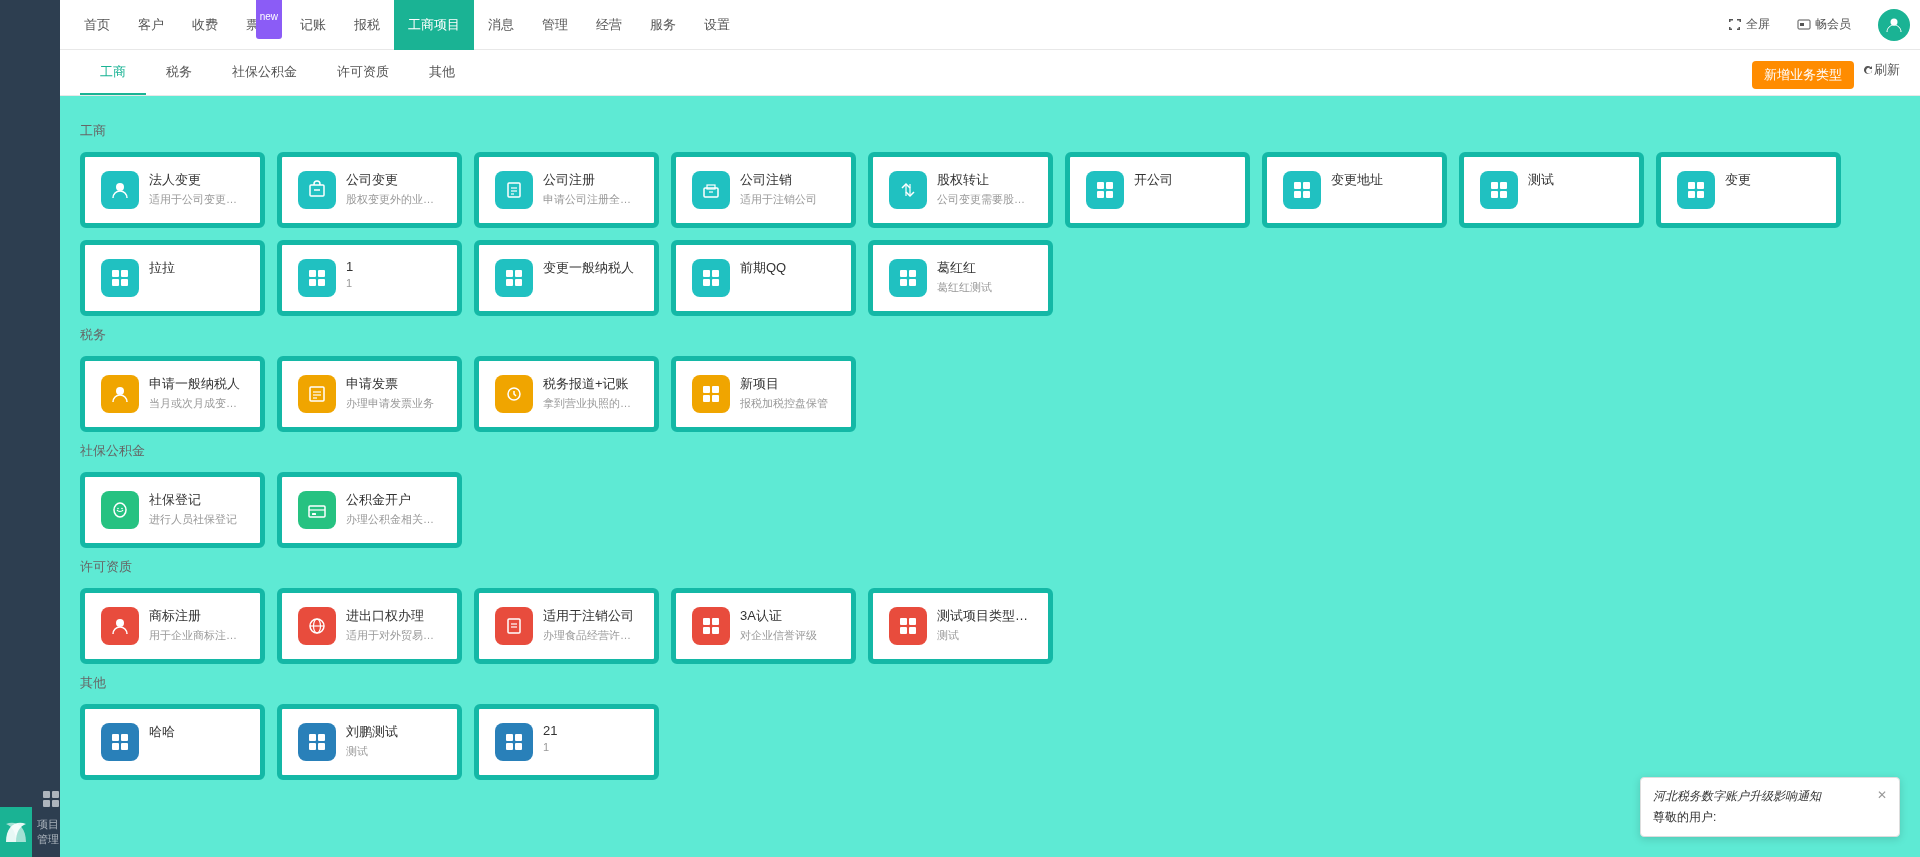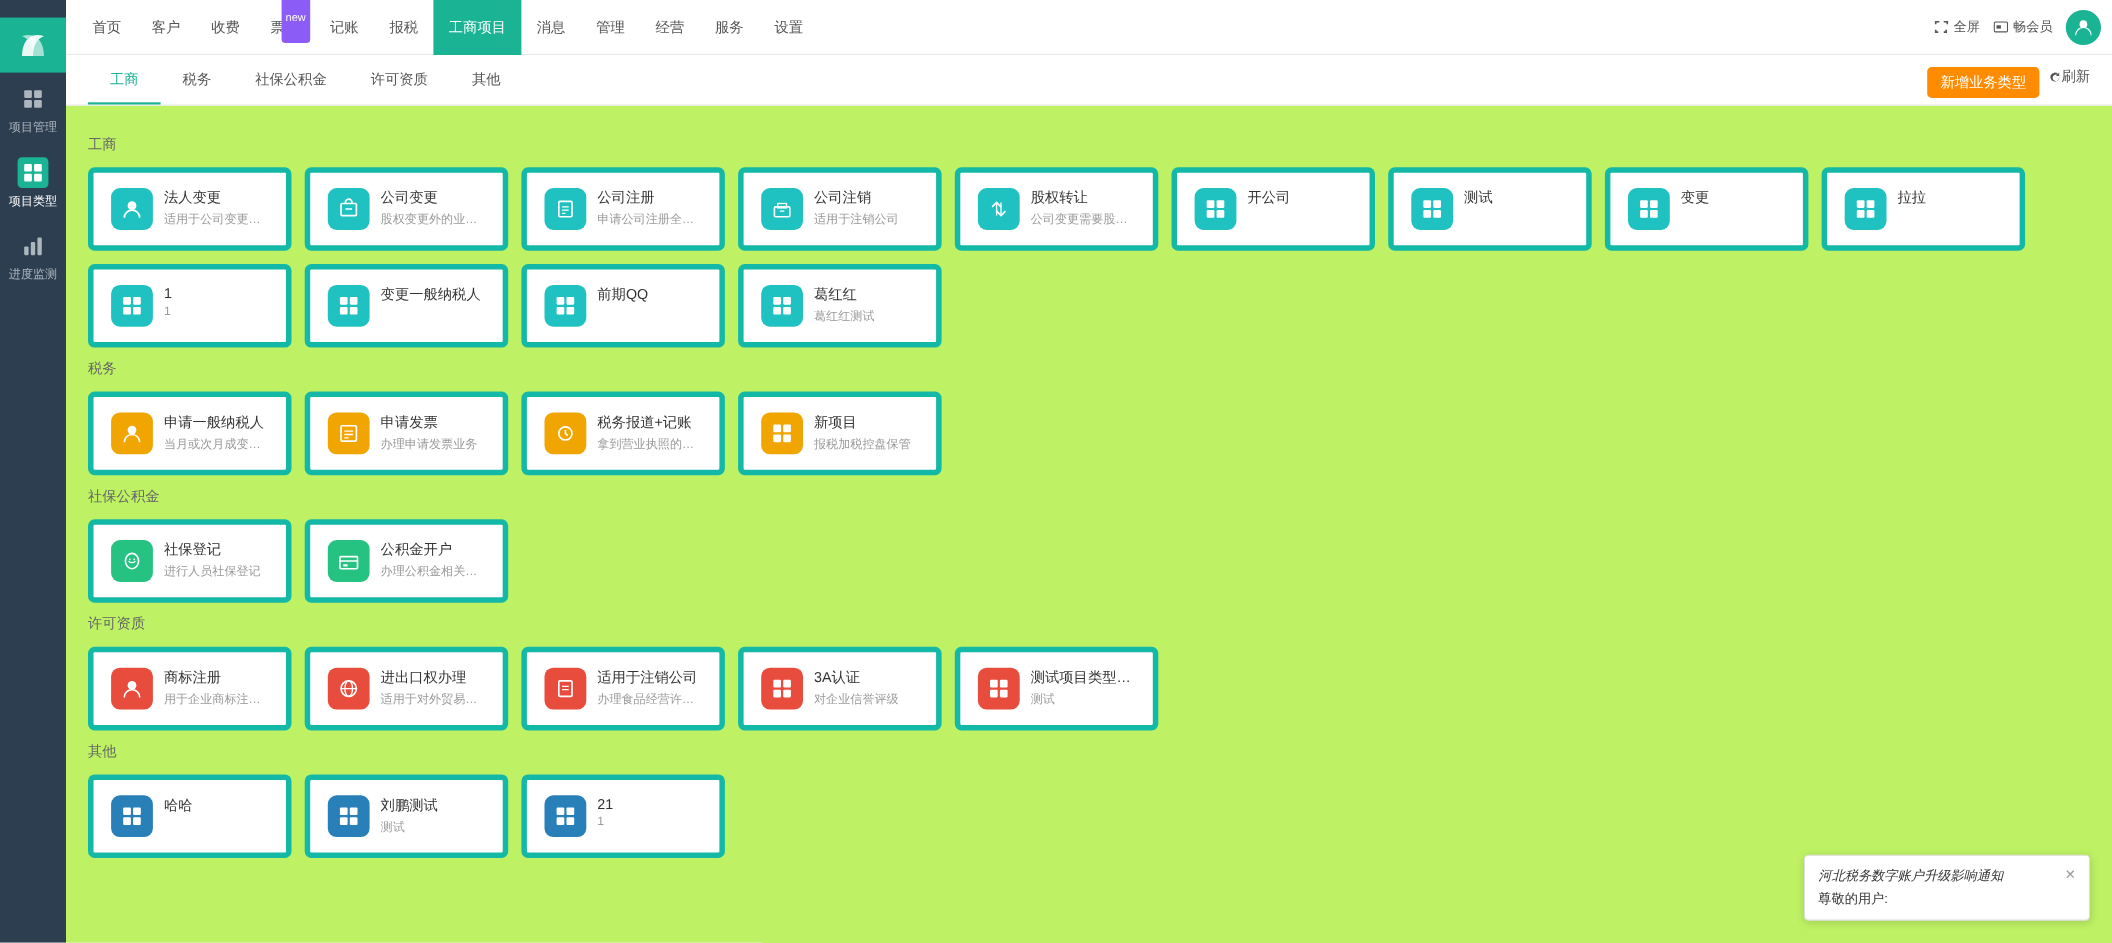--- a/index.html
+++ b/index.html
@@ -3,23 +3,23 @@
   <meta charset="utf-8">
   <style>
     * { box-sizing: border-box; margin: 0; padding: 0; }
     body { font-family: 'Microsoft YaHei', '微软雅黑', sans-serif; font-size: 13px; background: #f0f2f5; color: #333; display: flex; height: 857px; overflow: hidden; }
 
     
     #sidebar {
       width: 60px;
       background: #2d3e50;
       display: flex;
-      flex-direction: column;
+      flex-direction: row;
       align-items: flex-end;
-      padding-top: 16px;
+      padding-top: 0;
       flex-shrink: 0;
       height: 100%;
     }
     .sidebar-logo {
       width: 60px;
       height: 50px;
       background: #1ab394;
       display: flex;
       align-items: center;
       justify-content: center;
@@ -79,40 +79,40 @@
       background: #8b5cf6;
       color: #fff;
       font-size: 10px;
       padding: 17px 4px;
       border-radius: 3px;
     }
     .topnav-right {
       margin-left: auto;
       display: flex;
       align-items: center;
-      gap: 12px;
+      gap: 27px;
     }
     .topnav-btn {
       display: flex;
       align-items: center;
       gap: 4px;
       font-size: 12px;
       color: #555;
       cursor: pointer;
     }
     .avatar {
       width: 32px; height: 32px;
       border-radius: 50%;
       background: #1ab394;
       display: flex; align-items: center; justify-content: center;
       color: #fff; font-size: 14px;
     }
 
     
-    #content { flex: 1; overflow-y: auto; padding: 0; background: #bef264; }
+    #content { flex: 1; overflow-y: auto; padding: 0; background: #5eead4; }
 
     
     #tabs-bar {
       background: #fff;
       display: flex;
       align-items: flex-end;
       padding: 0 20px;
       border-bottom: 1px solid #e8e8e8;
       height: 46px;
       flex-shrink: 0;
@@ -441,20 +441,34 @@
                   <rect x="11" y="2" width="7" height="7" rx="1"></rect>
                   <rect x="2" y="11" width="7" height="7" rx="1"></rect>
                   <rect x="11" y="11" width="7" height="7" rx="1"></rect>
                 </svg>
             </div>
             <div class="card-info">
               <div class="card-name">开公司</div>
               <div class="card-desc"></div>
             </div>
           </div>
+          <div class="card">
+            <div class="card-icon bg-teal">
+              <svg width="20" height="20" viewBox="0 0 20 20" fill="white">
+                  <rect x="2" y="2" width="7" height="7" rx="1"></rect>
+                  <rect x="11" y="2" width="7" height="7" rx="1"></rect>
+                  <rect x="2" y="11" width="7" height="7" rx="1"></rect>
+                  <rect x="11" y="11" width="7" height="7" rx="1"></rect>
+                </svg>
+            </div>
+            <div class="card-info">
+              <div class="card-name">变更地址</div>
+              <div class="card-desc"></div>
+            </div>
+          </div>
 
           <div class="card">
             <div class="card-icon bg-teal">
               <svg width="20" height="20" viewBox="0 0 20 20" fill="white">
                   <rect x="2" y="2" width="7" height="7" rx="1"></rect>
                   <rect x="11" y="2" width="7" height="7" rx="1"></rect>
                   <rect x="2" y="11" width="7" height="7" rx="1"></rect>
                   <rect x="11" y="11" width="7" height="7" rx="1"></rect>
                 </svg>
             </div>

